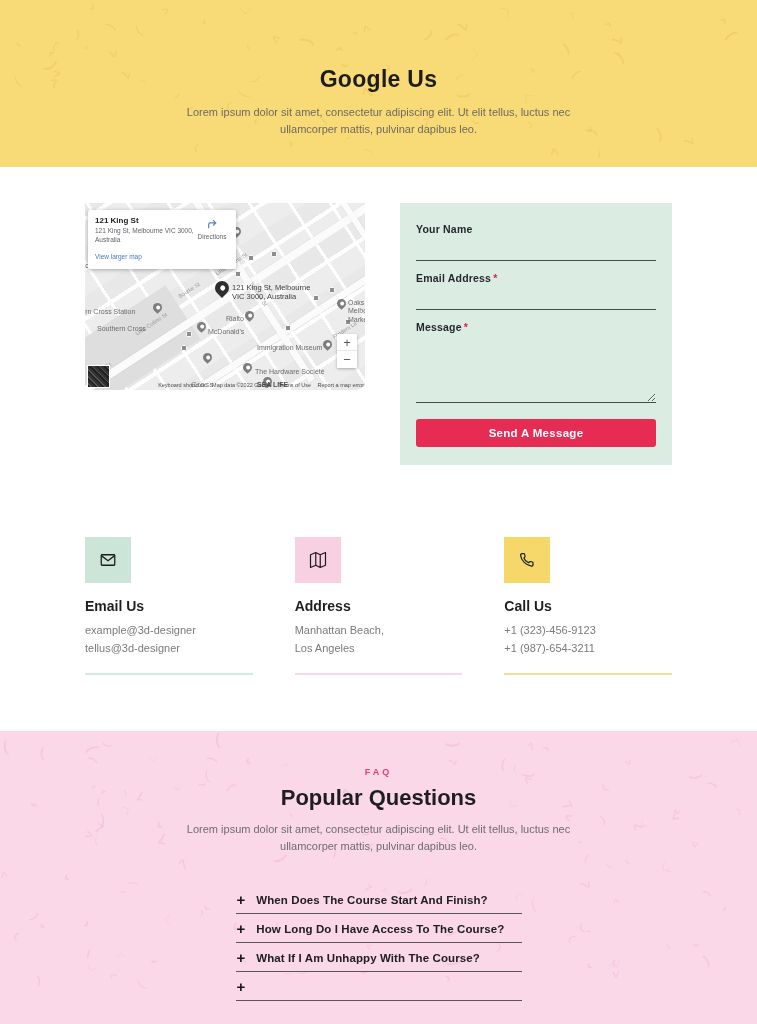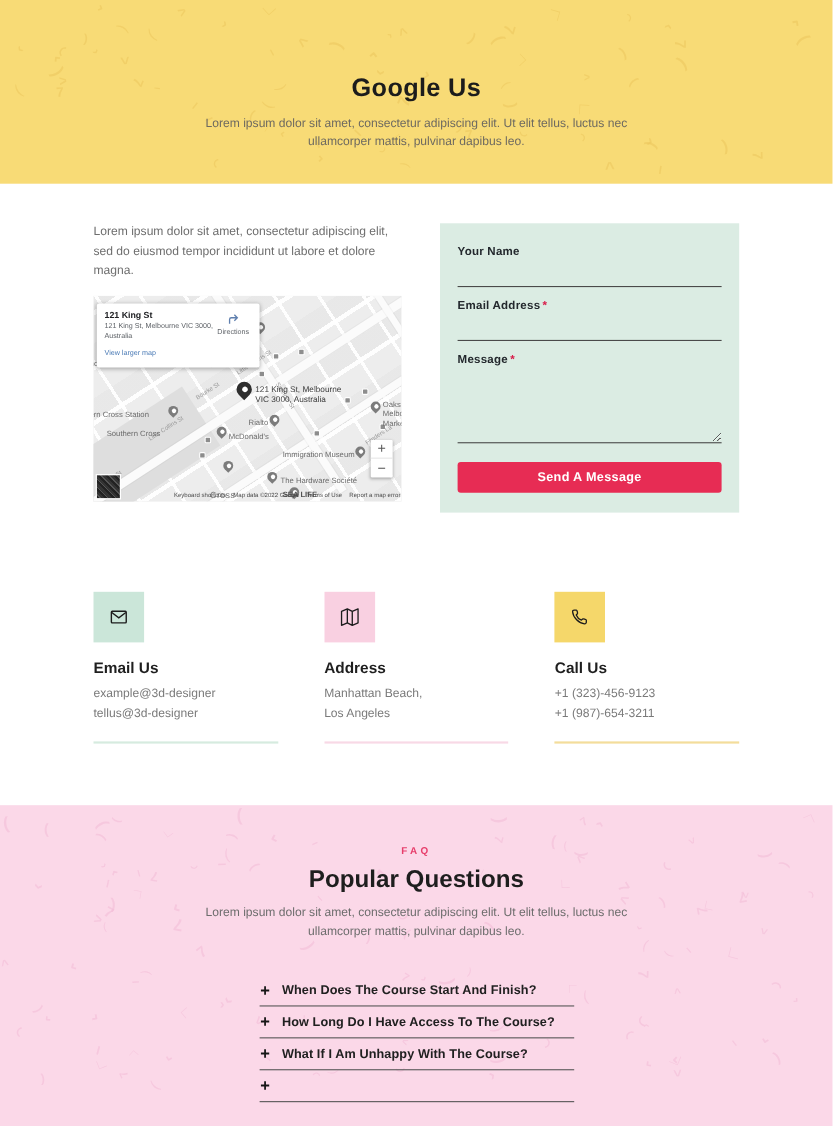--- a/index.html
+++ b/index.html
@@ -172,21 +172,20 @@
     </div>
   <div class="hero-inner">
     <div class="hero-title">Google Us</div>
     <p class="hero-sub">Lorem ipsum dolor sit amet, consectetur adipiscing elit. Ut elit tellus, luctus nec ullamcorper mattis, pulvinar dapibus leo.</p>
   </div>
 </section>
 
 <section class="main">
   <div class="container">
     <div class="col-left">
-      <p class="lead">Lorem ipsum dolor sit amet, consectetur adipiscing elit, sed do eiusmod tempor incididunt ut labore et dolore magna.</p>
 
       <div class="map">
         <div class="map-bg"></div>
         <div class="rail"></div>
         <div class="road a1"></div>
         <div class="road a2"></div>
         <div class="road b1"></div>
         <div class="road b2"></div>
 
         <span class="street" style="left:48px; top:118px;">Little Collins St</span>

